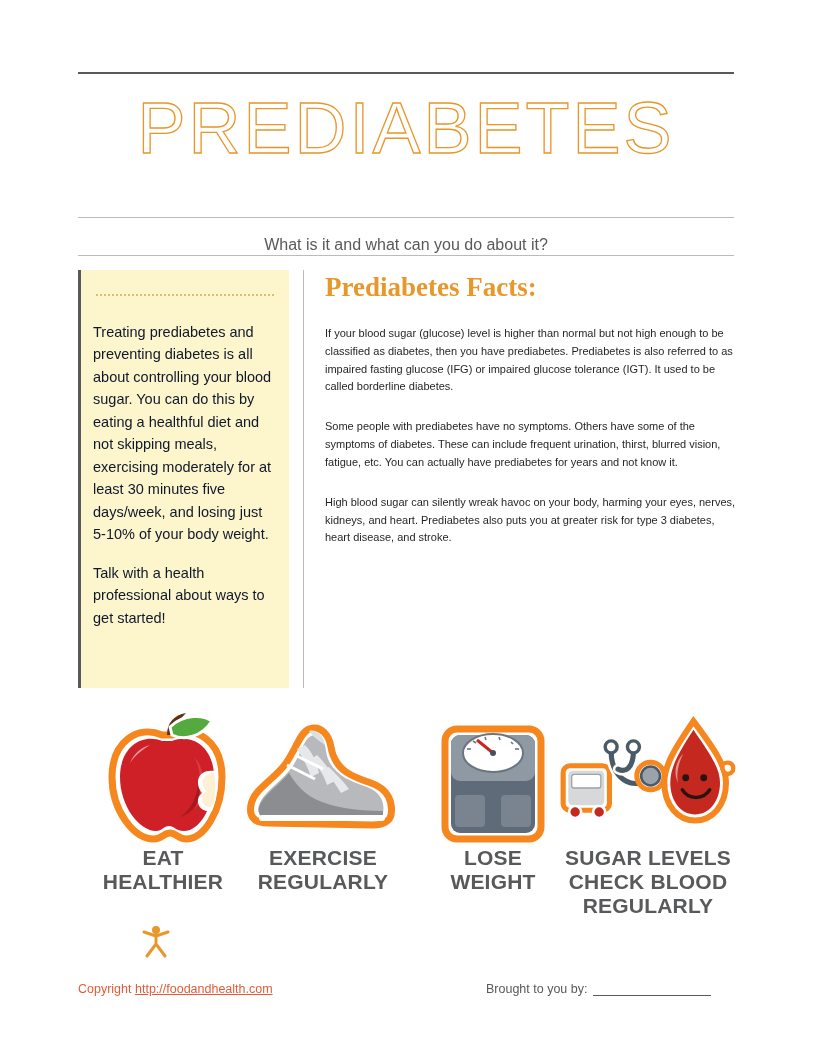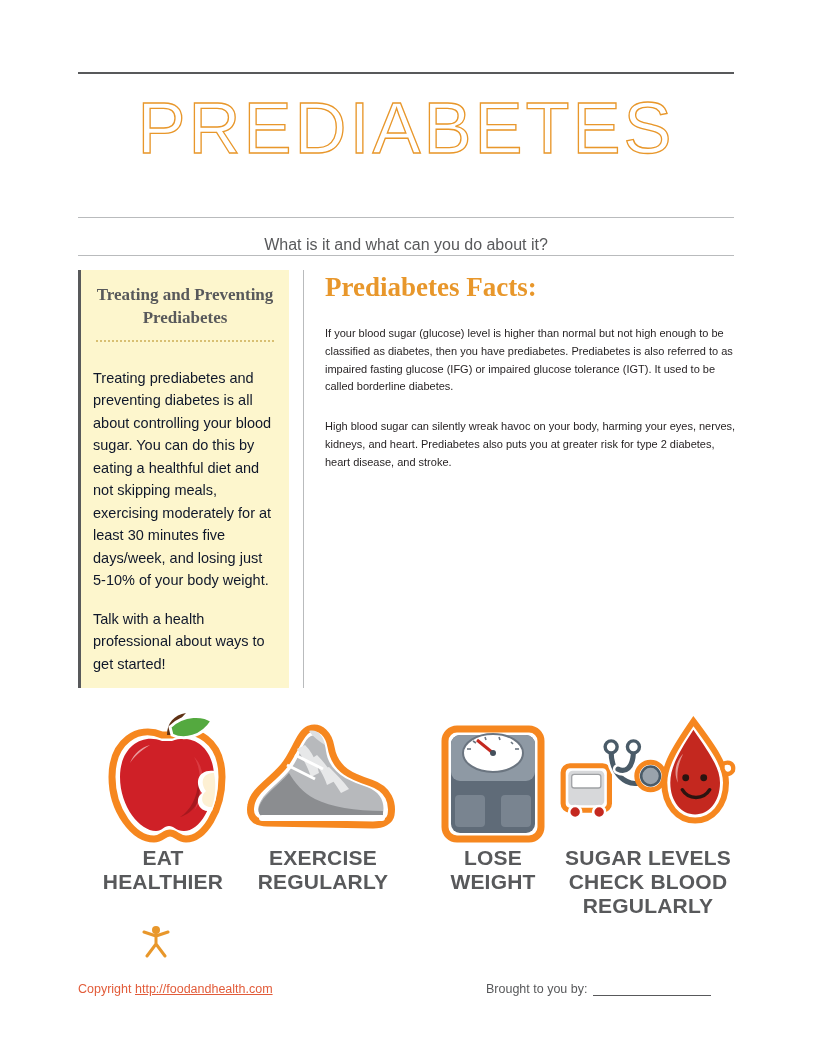--- a/index.html
+++ b/index.html
@@ -227,34 +227,34 @@
   <div class="top-rule"></div>
 
   <div class="title">PREDIABETES</div>
 
   <div class="subtitle-rule-top"></div>
   <div class="subtitle">What is it and what can you do about it?</div>
   <div class="subtitle-rule-bottom"></div>
 
   <div class="sidebar-accent"></div>
   <div class="sidebar">
-    <div class="sidebar-title">Treating and Preventing Prediabetes</div>
     <div class="dotted-sep"></div>
     <div class="sidebar-body">
       <p>Treating prediabetes and preventing diabetes is all about controlling your blood sugar. You can do this by eating a healthful diet and not skipping meals, exercising moderately for at least 30 minutes five days/week, and losing just 5-10% of your body weight.</p>
       <p>Talk with a health professional about ways to get started!</p>
     </div>
   </div>
 
   <div class="col-divider"></div>
 
   <div class="main">
     <h2 class="main-heading">Prediabetes Facts:</h2>
     <p>If your blood sugar (glucose) level is higher than normal but not high enough to be classified as diabetes, then you have prediabetes. Prediabetes is also referred to as impaired fasting glucose (IFG) or impaired glucose tolerance (IGT). It used to be called borderline diabetes.</p>
-    <p>High blood sugar can silently wreak havoc on your body, harming your eyes, nerves, kidneys, and heart. Prediabetes also puts you at greater risk for type 2 diabetes, heart disease, and stroke.</p>
+    <p>Some people with prediabetes have no symptoms. Others have some of the symptoms of diabetes. These can include frequent urination, thirst, blurred vision, fatigue, etc. You can actually  have prediabetes for years and not know it.</p>
+    <p>High blood sugar can silently wreak havoc on your body, harming your eyes, nerves, kidneys, and heart. Prediabetes also puts you at greater risk for type 3 diabetes, heart disease, and stroke.</p>
   </div>
 
   <div class="icons-row">
 
     <div class="icon-cell cell-apple">
       <div class="icon-art">
         <svg width="130" height="135" viewBox="0 0 130 135" aria-hidden="true">
           <g>
             <path d="M64 24 C40 14, 14 30, 14 66 C14 100, 36 128, 56 128 C64 128, 66 122, 72 122 C78 122, 80 128, 88 128 C106 128, 124 100, 124 66 C124 30, 98 14, 74 24 Z" fill="#ffffff" stroke="#f6871f" stroke-width="7"></path>
             <path d="M64 30 C44 22, 22 36, 22 66 C22 96, 42 120, 58 120 C64 120, 66 115, 71 115 C76 115, 78 120, 86 120 C102 120, 116 96, 116 66 C116 36, 94 22, 74 30 Z" fill="#cf2027"></path>

